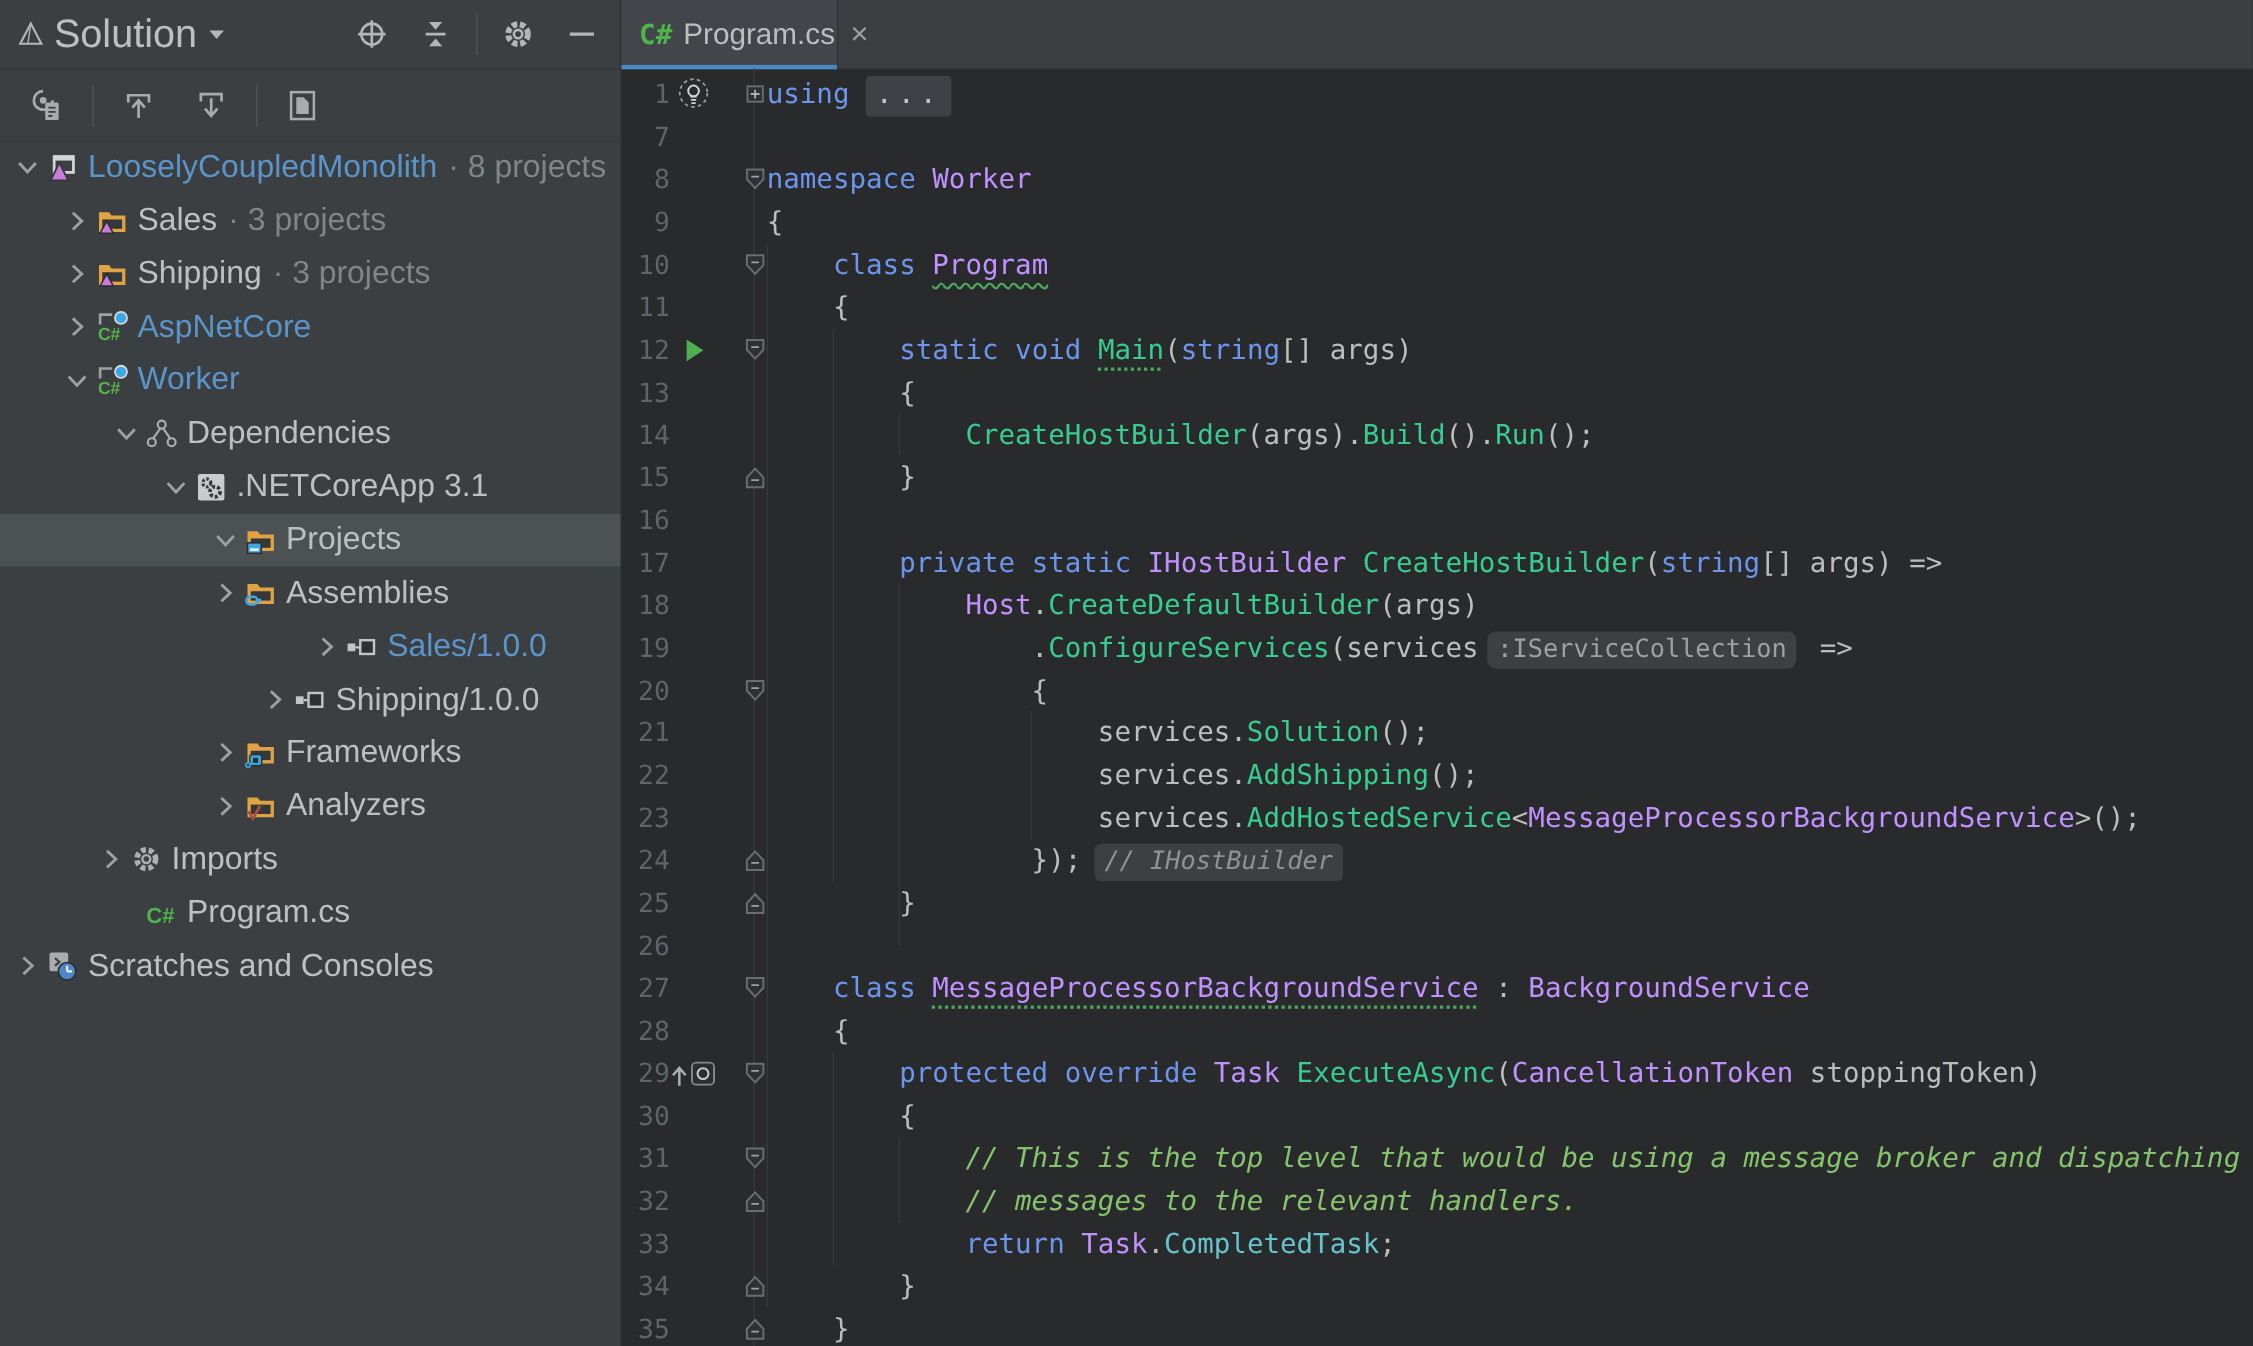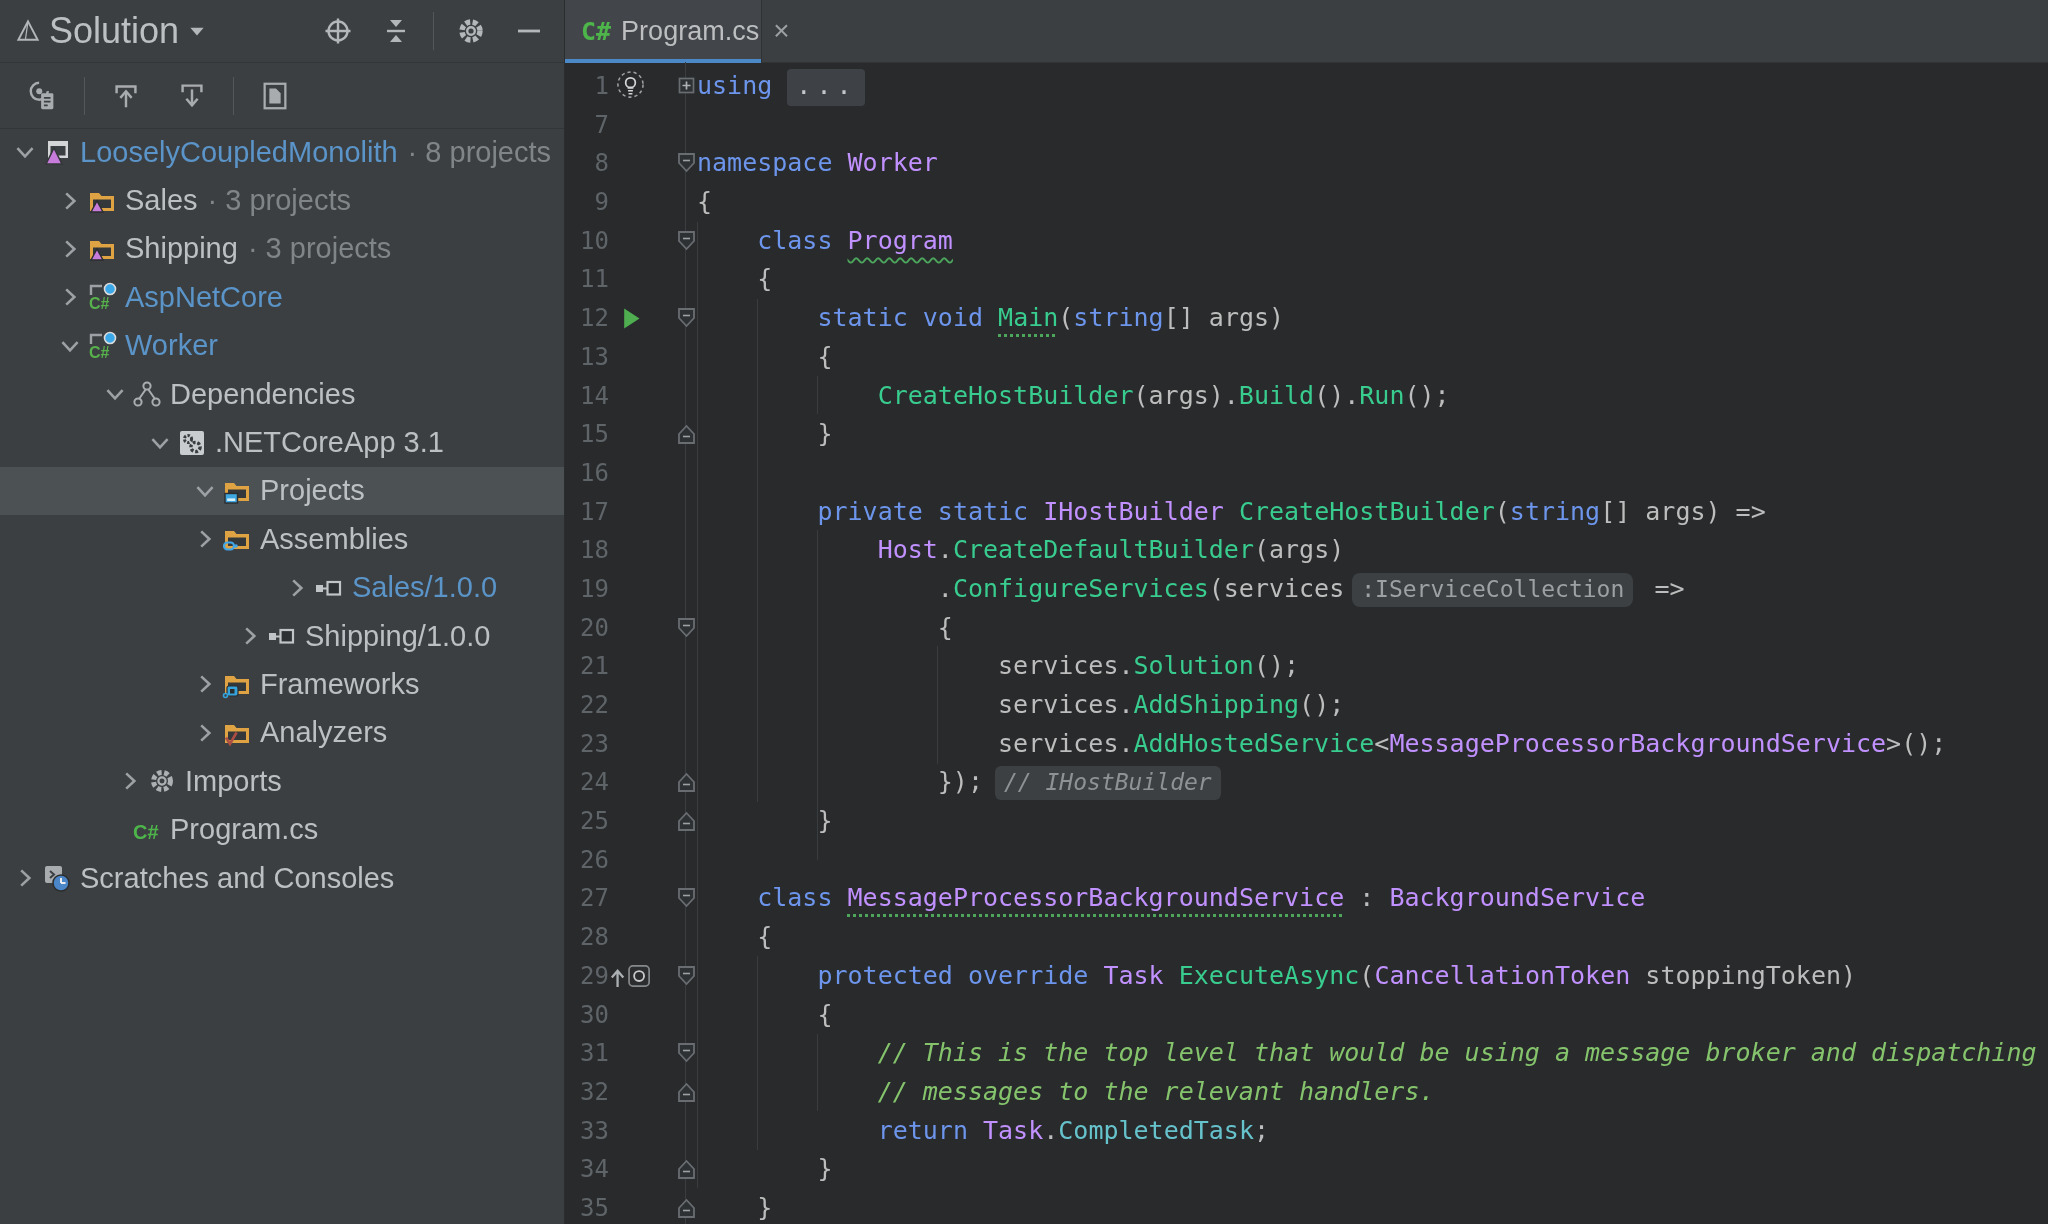--- a/index.html
+++ b/index.html
@@ -396,21 +396,21 @@
           </span>
           <span class="tree-icon">
             <svg viewBox="0 0 30 30">
               <path d="M3 25 V7 h9 l2.5 3 H27 v15 Z" fill="#DFA343"></path>
               <rect x="6" y="13.5" width="18" height="8.5" fill="#35383A"></rect>
               <path d="M4 19.5 L8 26 L14.5 14.5" fill="none" stroke="#AC4E44" stroke-width="2.6"></path>
             </svg>
           </span>
           <span class="tree-label">Analyzers</span>
         </div>
-        <div class="tree-row" style="padding-left: 113px;">
+        <div class="tree-row" style="padding-left: 84px;">
           <span class="chev-slot">
             <svg viewBox="0 0 24 24">
               <path d="M8.5 5 L16 12 L8.5 19" fill="none" stroke="#9DA1A5" stroke-width="2.4"></path>
             </svg>
           </span>
           <span class="tree-icon">
             <svg viewBox="0 0 30 30">
               <circle cx="15" cy="15" r="8.5" fill="none" stroke="#ADB0B3" stroke-width="5" stroke-dasharray="4.4 2.6"></circle>
               <circle cx="15" cy="15" r="3.6" fill="none" stroke="#ADB0B3" stroke-width="2.2"></circle>
             </svg>

